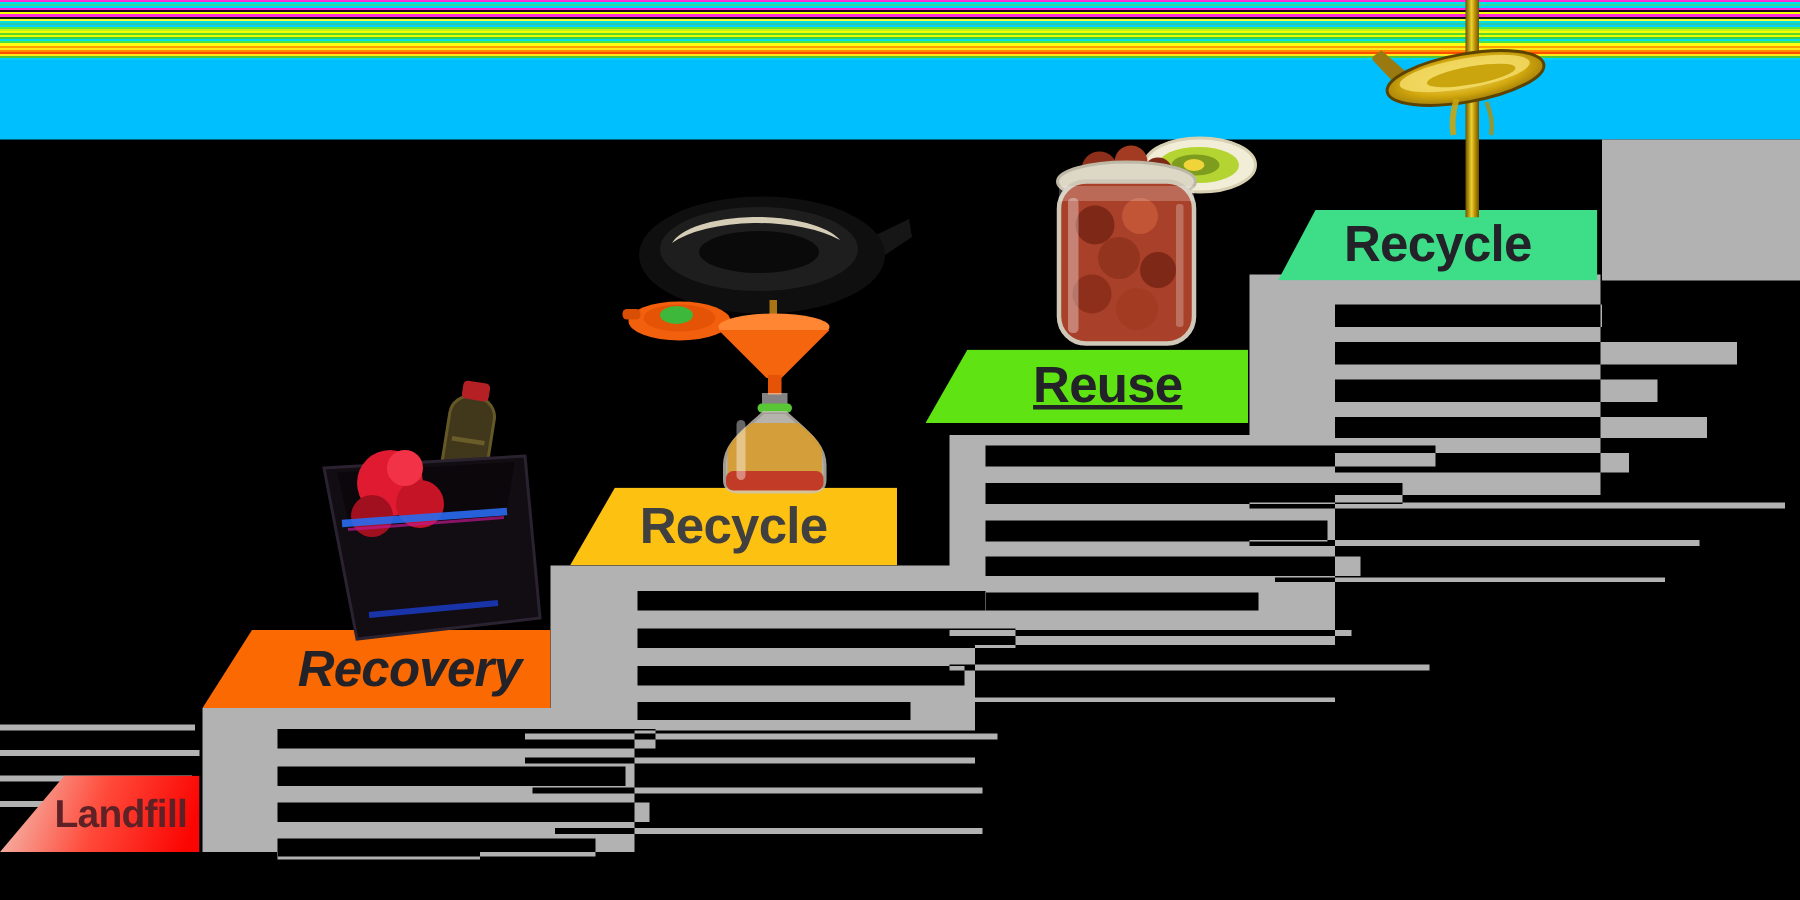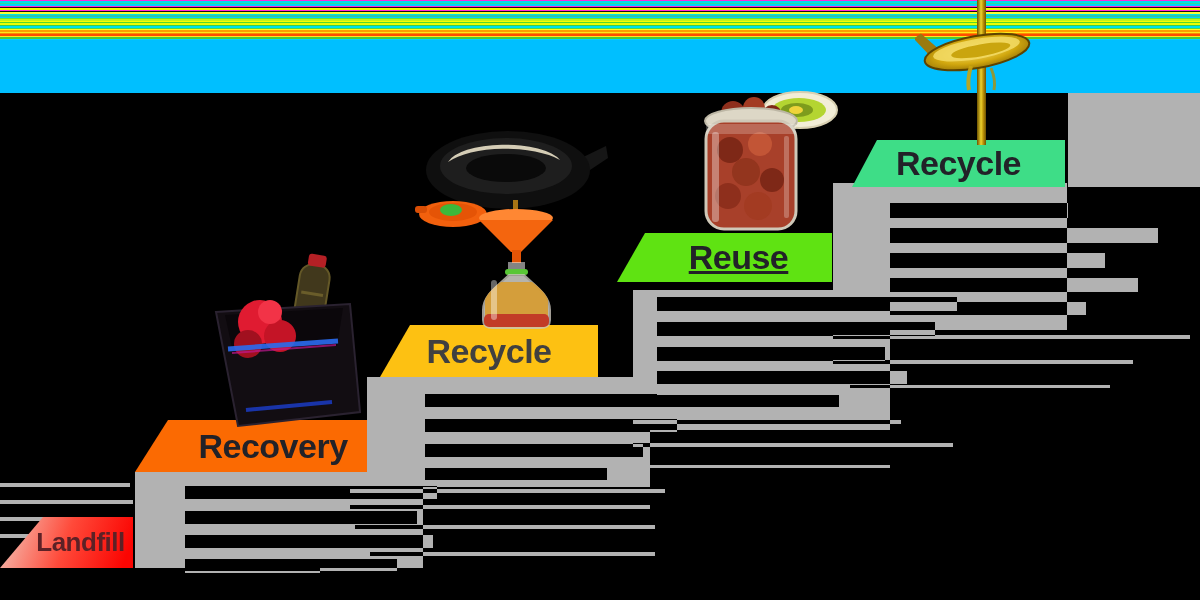--- a/index.html
+++ b/index.html
@@ -59,21 +59,21 @@
 
   <div class="banner b-reduce" style="background: rgb(62, 221, 135); color: rgb(34, 34, 40);">
       <span>Recycle</span>
     </div>
   <div class="banner b-reuse" style="background: rgb(95, 227, 18); color: rgb(34, 34, 40);">
       <span>Reuse</span>
     </div>
   <div class="banner b-recycle" style="background: rgb(253, 193, 18); color: #404040;">
       <span>Recycle</span>
     </div>
-  <div class="banner b-recovery" style="background: rgb(251, 106, 2); color: rgb(34, 34, 40);">
+  <div class="banner b-recovery" style="background: rgb(251, 106, 2); color: rgb(34, 34, 40); font-style: italic;">
       <span>Recovery</span>
     </div>
   <div class="banner b-landfill" style="background: linear-gradient(110deg, rgb(242, 202, 190) 0%, rgb(255, 74, 58) 45%, rgb(251, 5, 2) 85%); color: rgb(93, 33, 38);">
       <span>Landfill</span>
     </div>
 
   <svg class="img i-reduce" width="130" height="145" viewBox="0 0 130 145">
     <defs>
       <linearGradient id="gold" x1="0" y1="0" x2="1" y2="0">
         <stop offset="0" stop-color="#6e5200"></stop>

